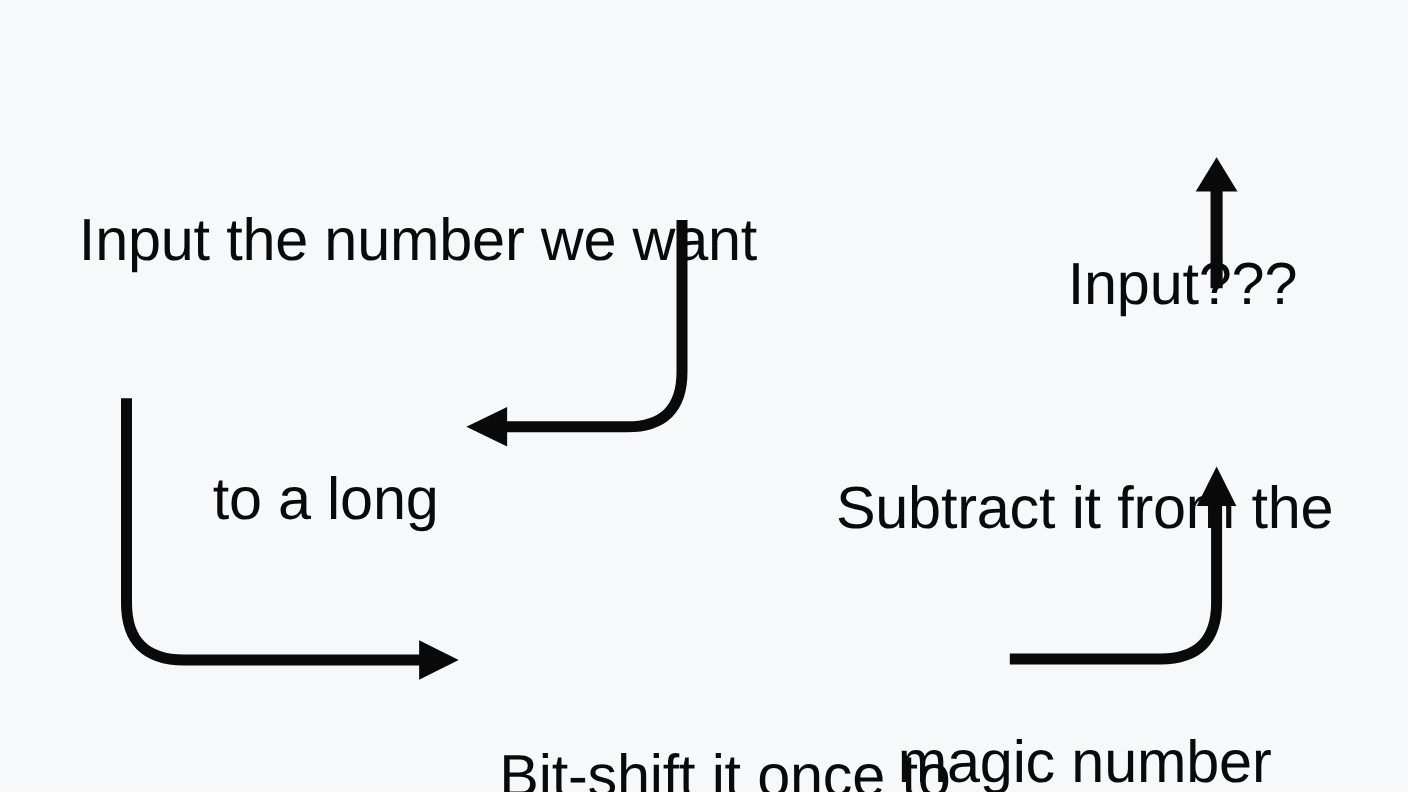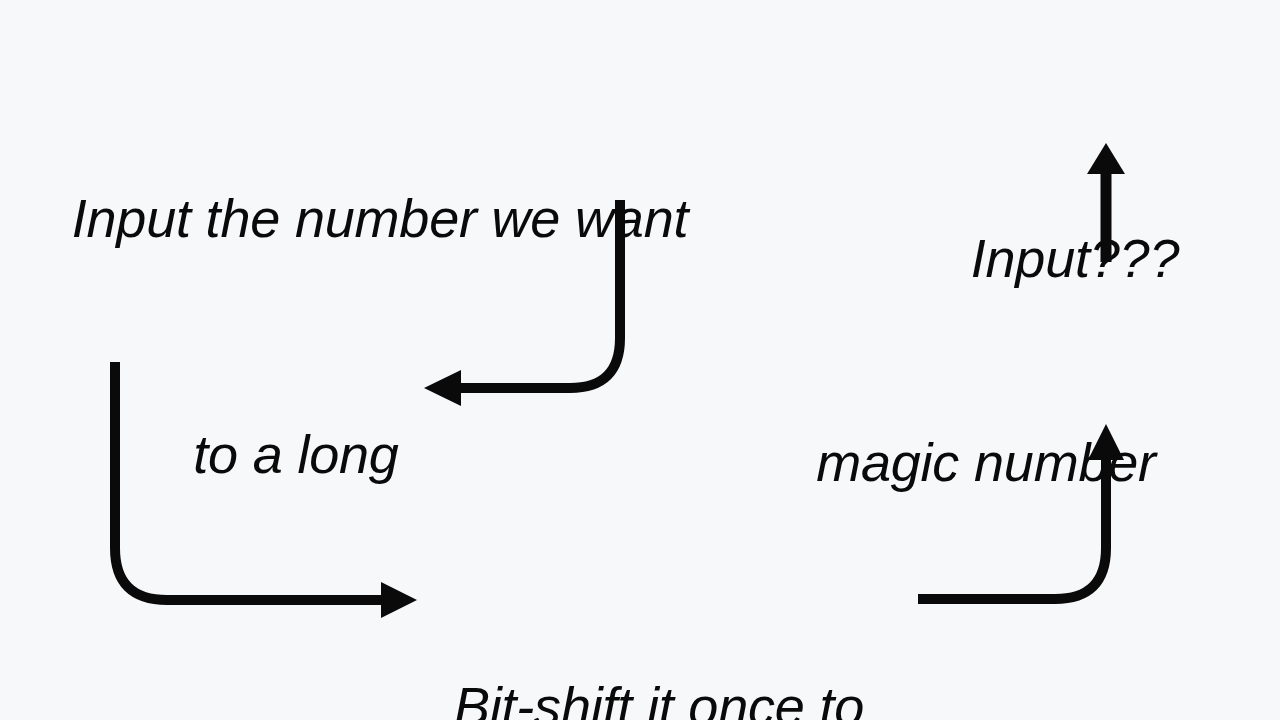--- a/index.html
+++ b/index.html
@@ -12,21 +12,20 @@
     height: 720px;
     background: #f7f8fa;
     font-family: "Liberation Sans", sans-serif;
     overflow: hidden;
   }
   #canvas {
     position: relative;
     width: 1280px;
     height: 720px;
     background: #f7f8fa;
-    font-style: italic;
   }
   #arrow-layer {
     position: absolute;
     left: 0;
     top: 0;
     width: 1280px;
     height: 720px;
     pointer-events: none;
   }
   .node {
@@ -110,20 +109,21 @@
   <div class="node" id="node-convert" style="color: rgb(10, 10, 10);">
     <span class="line">to a long</span>
   </div>
 
   <div class="node" id="node-bitshift" style="color: rgb(10, 10, 10);">
     <span class="line">Bit-shift it once to</span>
     
   </div>
 
   <div class="node" id="node-subtract" style="color: rgb(10, 10, 10);">
+    <span class="line">Subtract it from the</span>
     <span class="line">magic number</span>
   </div>
 
   <div class="node" id="node-profit" style="color: rgb(10, 10, 10);">
     <span class="line">Input???</span>
   </div>
 
 </div>
 
 </body></html>

